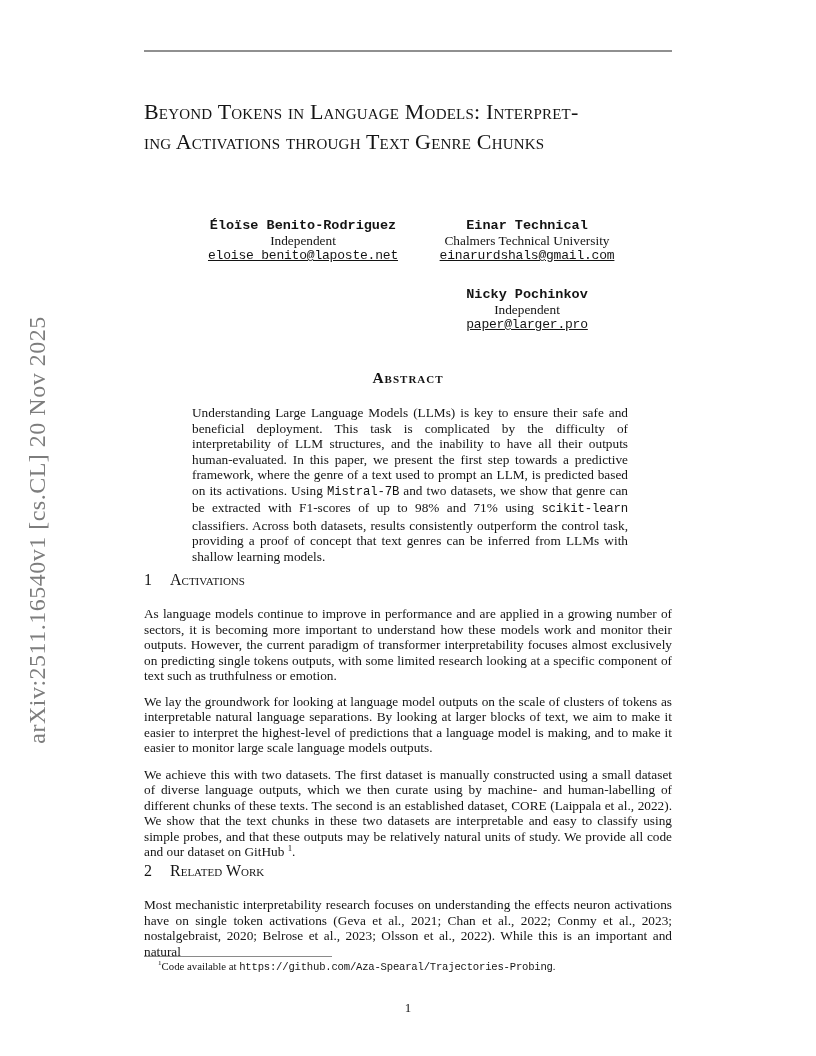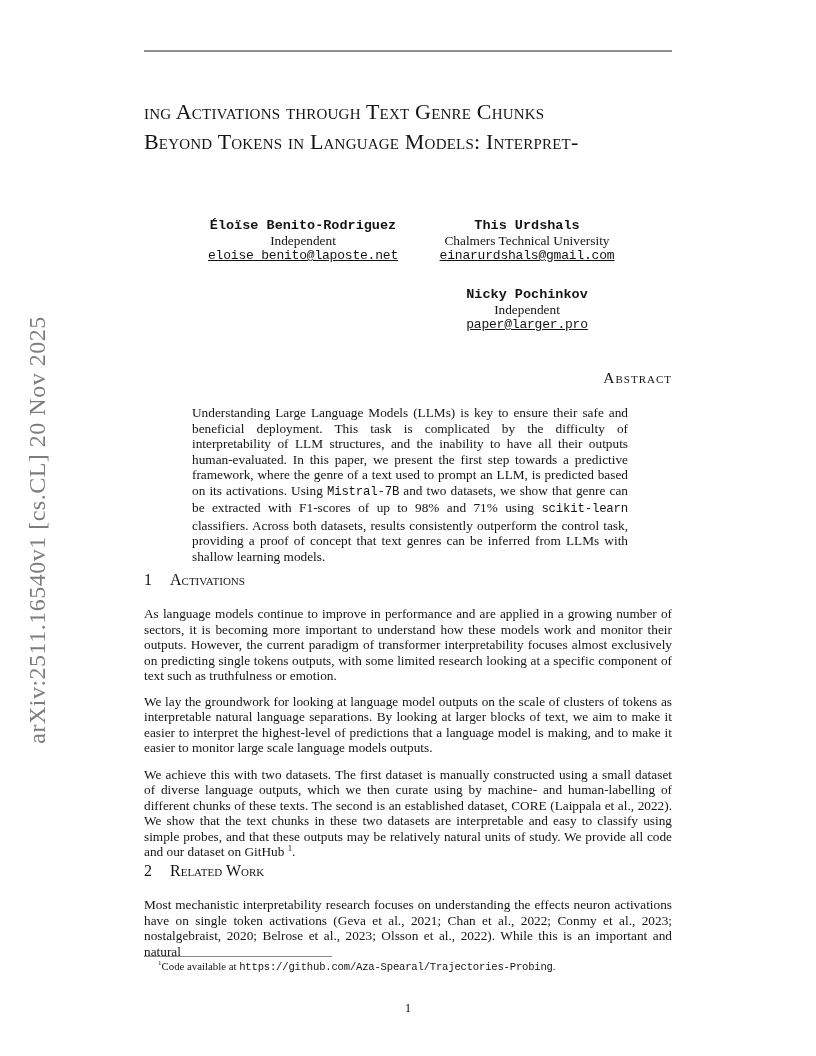--- a/index.html
+++ b/index.html
@@ -44,24 +44,25 @@
     white-space:nowrap;
     font-size:13.3px;
     line-height:15px;
   }
   .author-name { font-weight:bold; font-size:13.5px;font-family:Liberation Mono, monospace; }
   .author-email { font-family:"Liberation Mono", monospace; font-size:13px; letter-spacing:-0.2px;text-decoration:underline; }
   .abstract-heading {
     position:absolute;
     left:144px; top:369px;
     width:528px;
-    text-align:right;
+    text-align:center;
     font-variant:small-caps;
     font-size:15.5px;
     letter-spacing:1px;
+    font-weight:bold;
   }
   .abstract-body {
     position:absolute;
     left:192px; top:405px;
     width:436px;
   }
   .para {
     text-align:justify;
     font-size:13.3px;
     line-height:15.5px;
@@ -109,32 +110,32 @@
 </head>
 <body>
 
 <div class="page">
 
   <div class="arxiv-stamp">arXiv:2511.16540v1  [cs.CL]  20 Nov 2025</div>
 
   <div class="top-rule"></div>
 
   <div class="title">
+    <div>Beyond Tokens in Language Models: Interpret-</div>
     <div>ing Activations through Text Genre Chunks</div>
-    <div>Beyond Tokens in Language Models: Interpret-</div>
   </div>
 
   <div class="author-col" style="left:303px; top:218px;">
     <div class="author-name">Éloïse Benito-Rodriguez</div>
     <div>Independent</div>
     <div class="author-email">eloise_benito@laposte.net</div>
   </div>
 
   <div class="author-col" style="left:527px; top:218px;">
-    <div class="author-name">This Urdshals</div>
+    <div class="author-name">Einar Technical</div>
     <div>Chalmers Technical University</div>
     <div class="author-email">einarurdshals@gmail.com</div>
   </div>
 
 
   <div class="author-col" style="left:527px; top:287px;">
     <div class="author-name">Nicky Pochinkov</div>
     <div>Independent</div>
     <div class="author-email">paper@larger.pro</div>
   </div>

